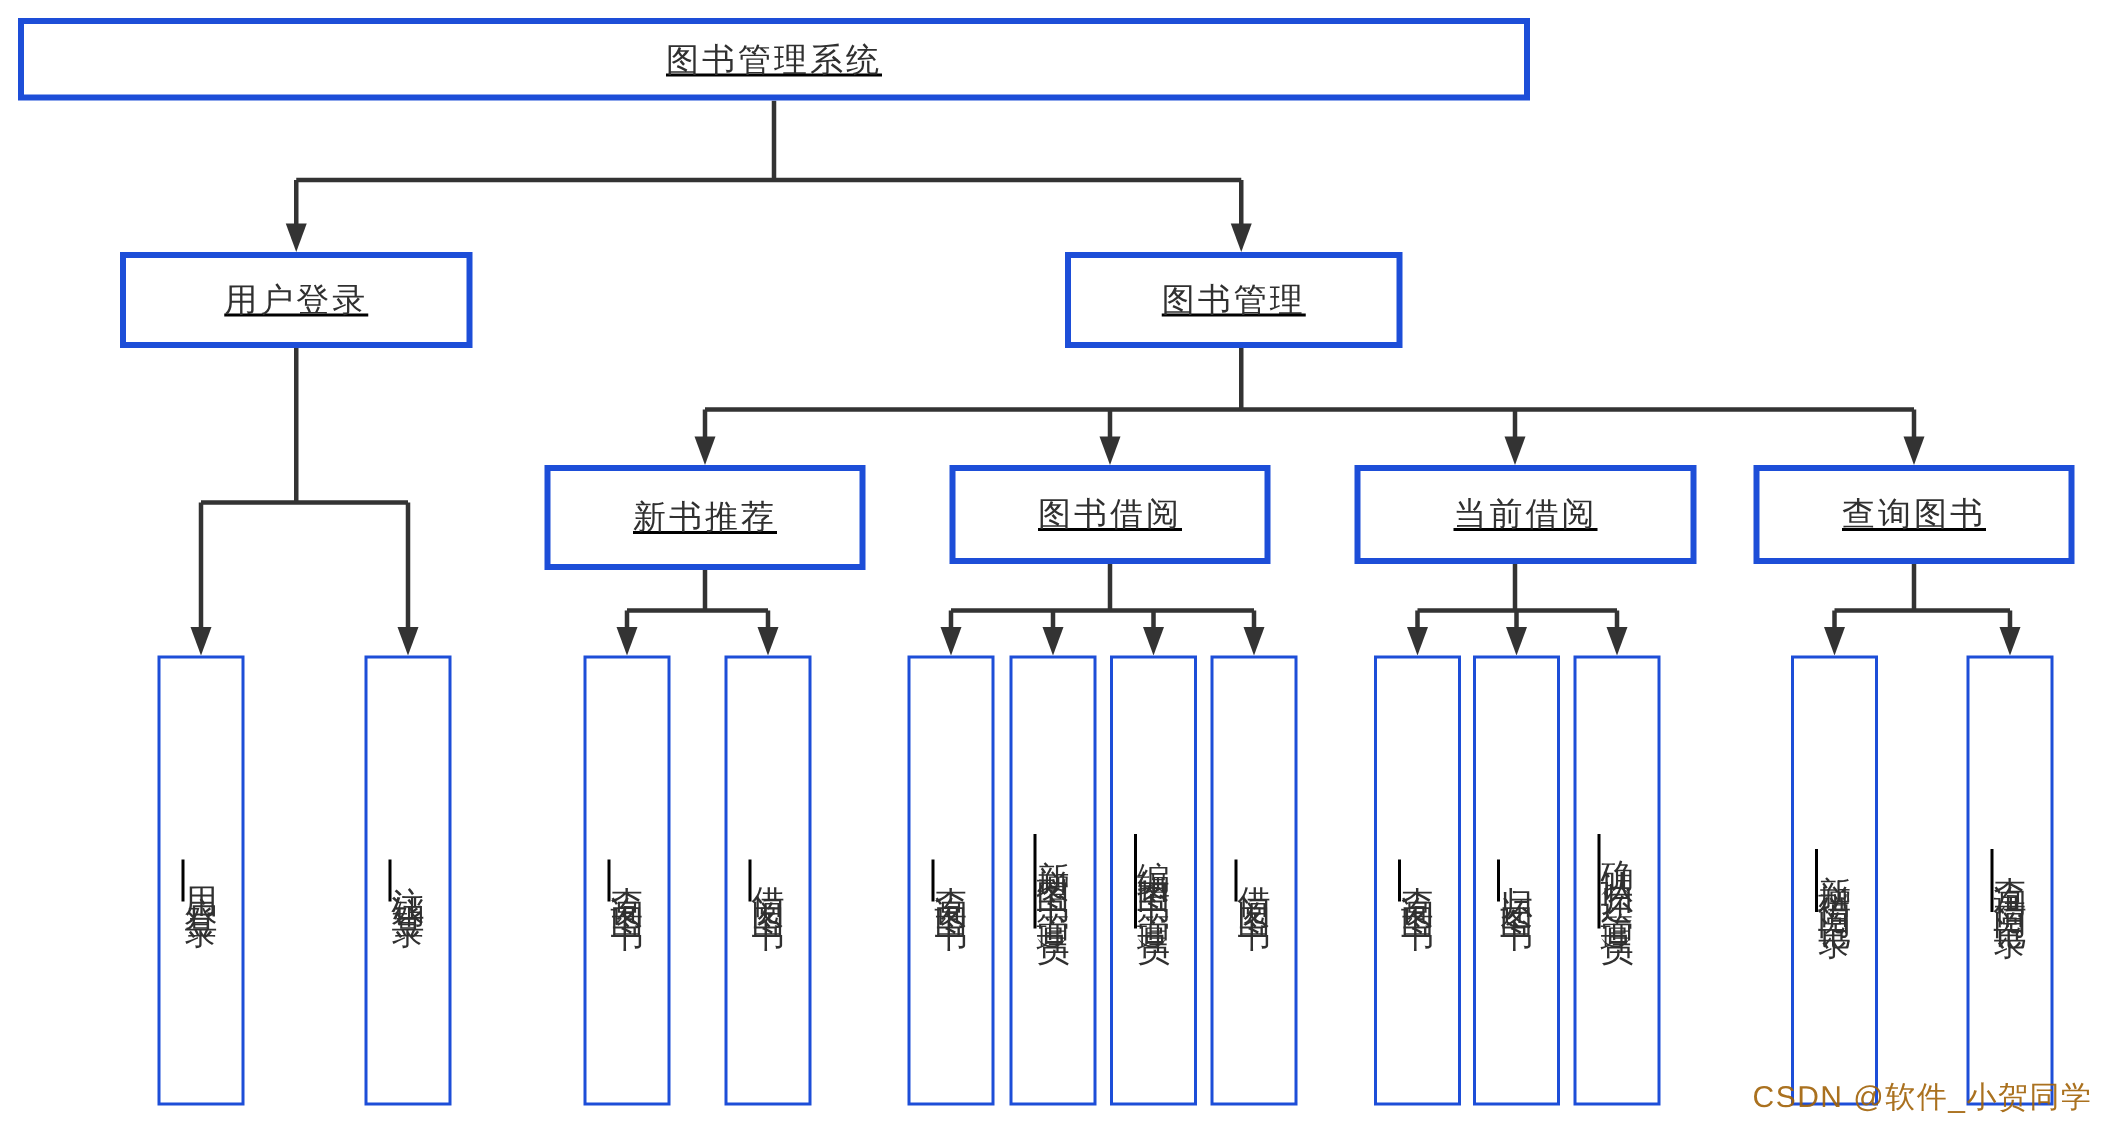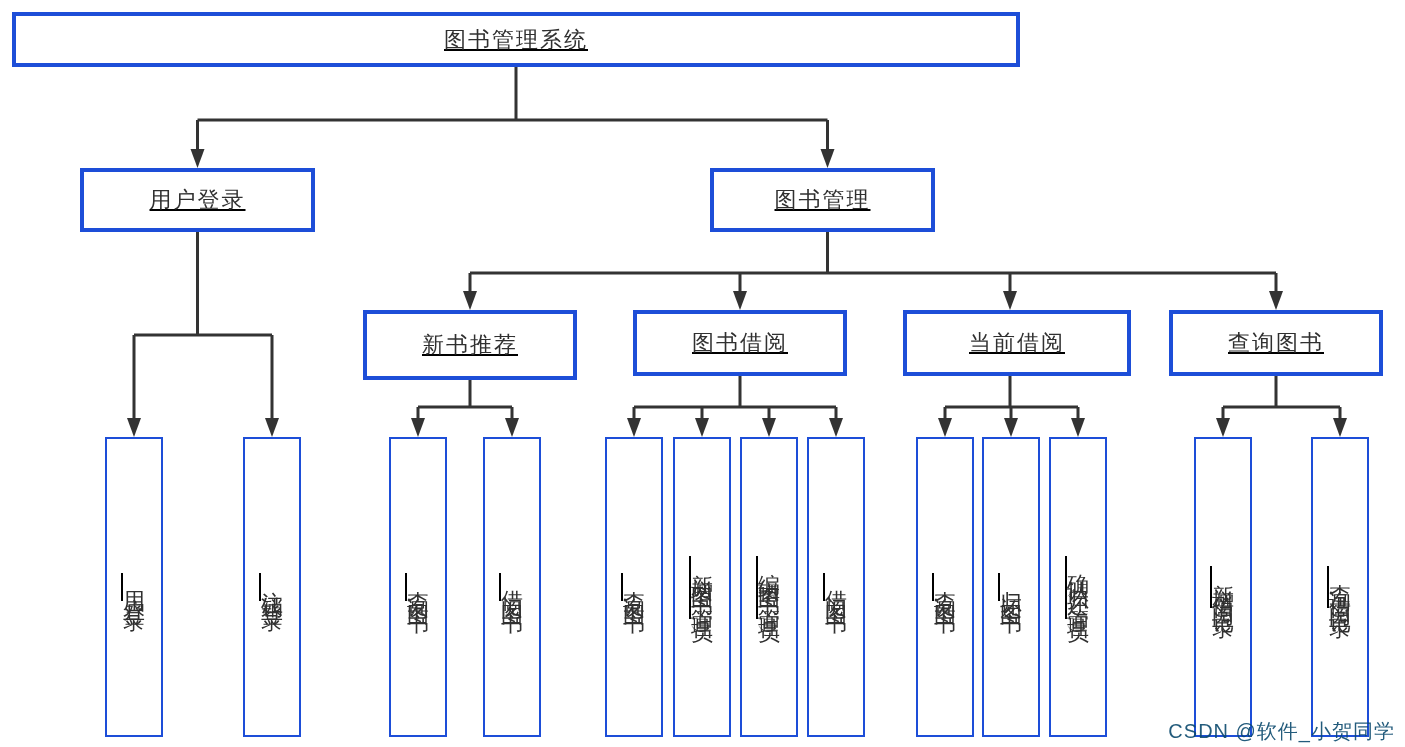--- a/index.html
+++ b/index.html
@@ -155,15 +155,15 @@
   <div class="node leaf" style="left:1049px;top:437px;width:58px;height:300px">
     <span class="lbl">确认归还（管理员）</span>
   </div>
   <div class="node leaf" style="left:1194px;top:437px;width:58px;height:300px">
     <span class="lbl">新增借阅记录</span>
   </div>
   <div class="node leaf" style="left:1311px;top:437px;width:58px;height:300px">
     <span class="lbl">查询借阅记录</span>
   </div>
 
-  <div class="watermark" style="color: #0c4a6e;">CSDN @软件_小贺同学</div>
+  <div class="watermark" style="color: #a16207;">CSDN @软件_小贺同学</div>
 
 </div>
 
 </body></html>

